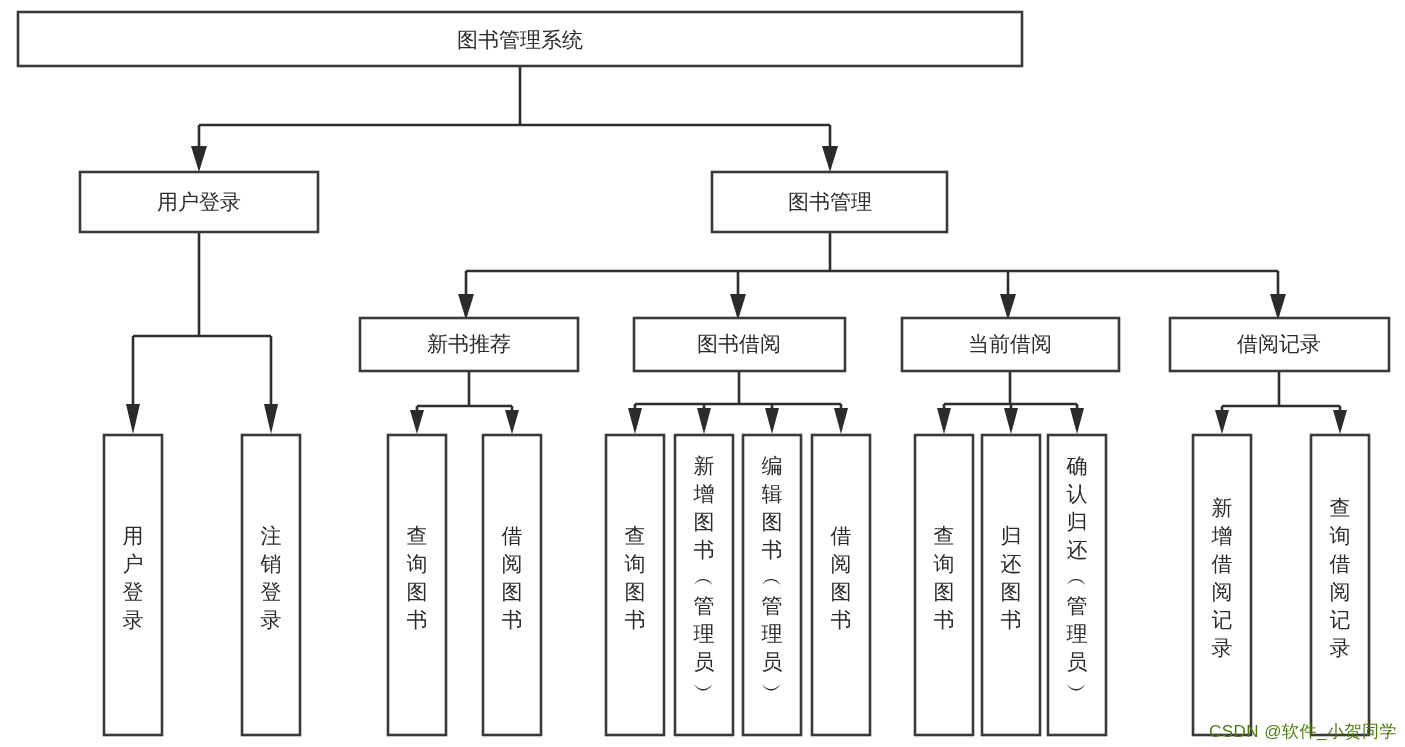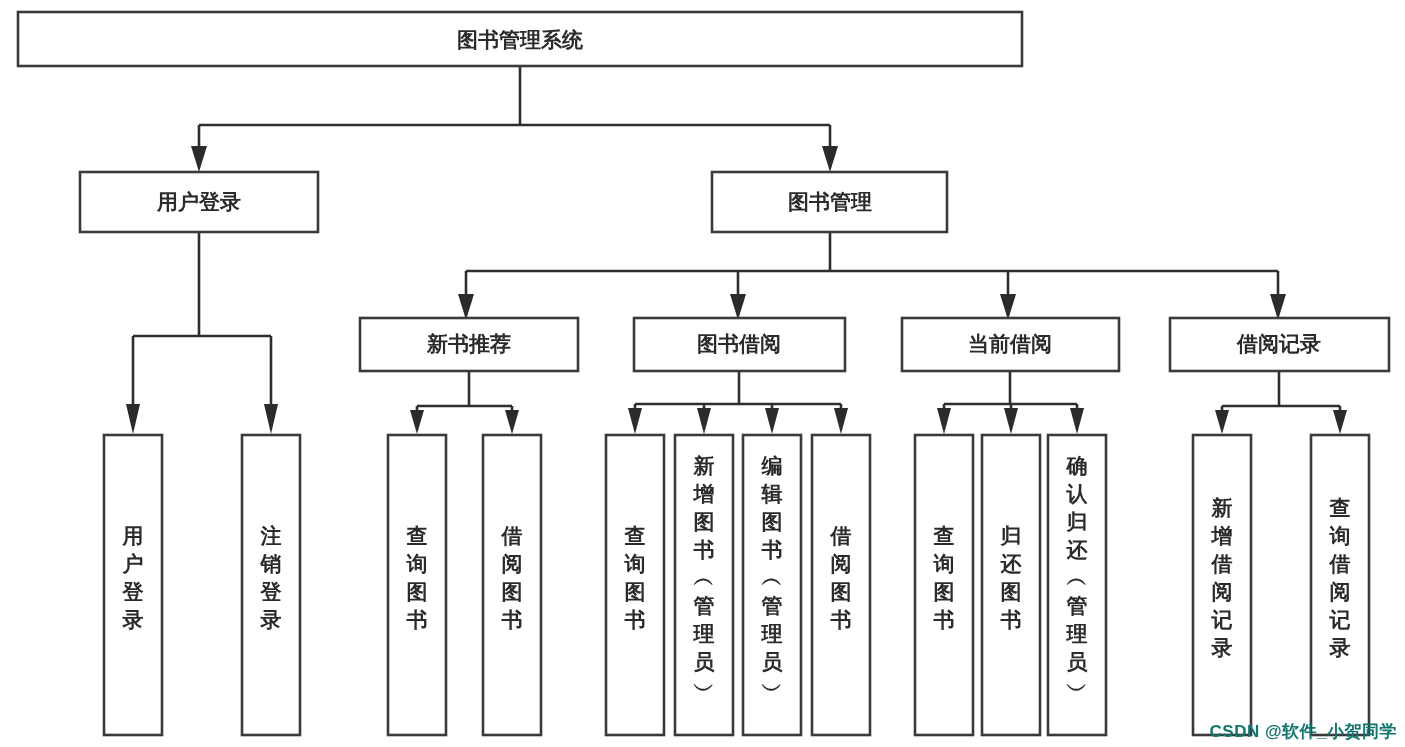--- a/index.html
+++ b/index.html
@@ -10,21 +10,20 @@
   body {
     width: 1405px;
     height: 747px;
     font-family: "Liberation Sans", "DejaVu Sans", sans-serif;
     overflow: hidden;
   }
   #diagram-root {
     position: relative;
     width: 1405px;
     height: 747px;
-    font-weight: bold;
   }
   svg#flow {
     position: absolute;
     left: 0;
     top: 0;
     width: 1405px;
     height: 747px;
   }
   .node-box {
     fill: #ffffff;
@@ -53,21 +52,21 @@
     font-size: 21px;
     fill: #2b2b2b;
     text-anchor: middle;
   }
   .watermark {
     position: absolute;
     right: 8px;
     bottom: 4px;
     font-family: "Liberation Sans", "DejaVu Sans", sans-serif;
     font-size: 17px;
-    color: #0f766e;
+    color: #4d7c0f;
     letter-spacing: 0.5px;
     white-space: nowrap;
     user-select: none;
   }
 </style>
 </head>
 <body>
 
 <div id="diagram-root">
 

